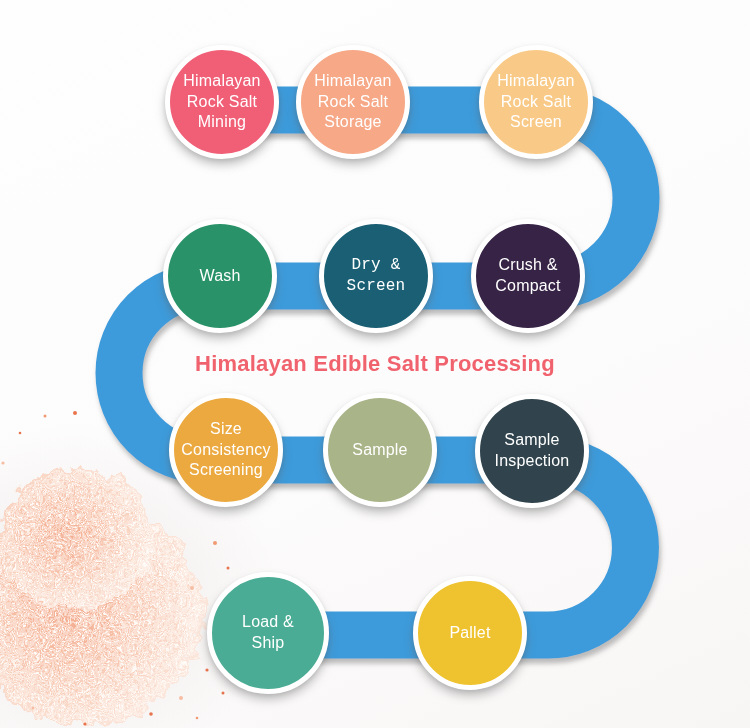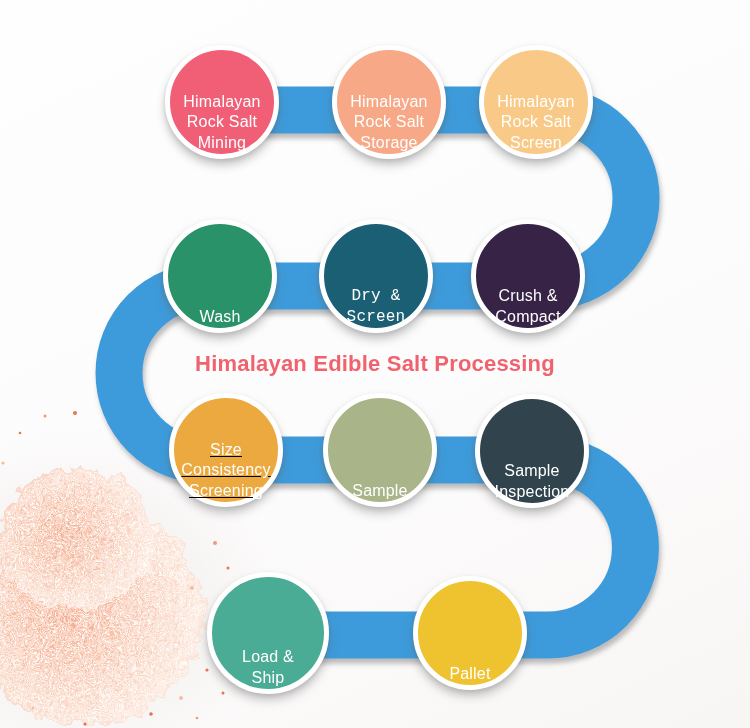--- a/index.html
+++ b/index.html
@@ -10,34 +10,34 @@
   }
   .salt-glow {
     position: absolute; left: -70px; top: 420px; width: 360px; height: 320px; z-index: 0;
     background: radial-gradient(ellipse at 40% 55%, rgba(205,196,190,0.30), rgba(255,255,255,0) 68%);
   }
   .salt-svg { position: absolute; left: -15px; top: 408px; z-index: 1; }
   .flow-svg { position: absolute; left: 0; top: 0; z-index: 2; }
   .step {
     position: absolute; z-index: 3; width: 104px; height: 104px;
     border: 5px solid #ffffff; border-radius: 50%;
-    display: flex; align-items: flex-end; justify-content: center; text-align: center;
+    display: flex; align-items: center; justify-content: center; text-align: center;
     box-shadow: 0 6px 10px rgba(104,104,104,0.38), 0 2px 4px rgba(0,0,0,0.10);
   }
   .step-label {
     color: #ffffff; font-size: 16px; line-height: 1.3; letter-spacing: 0.2px;
     max-width: 96px; display: inline-block;
   }
   .title {
     position: absolute; z-index: 4; left: 50%; top: 351px; transform: translateX(-50%);
     margin: 0; font-size: 22px; font-weight: bold; letter-spacing: 0.2px; white-space: nowrap;
   }
   
   .s1  { left: 165px; top: 45px; }
-  .s2  { left: 332px; top: 45px; }
+  .s2  { left: 296px; top: 45px; }
   .s3  { left: 479px; top: 45px; }
   .s4  { left: 163px; top: 219px; }
   .s5  { left: 319px; top: 219px; }
   .s6  { left: 471px; top: 219px; }
   .s7  { left: 169px; top: 393px; }
   .s8  { left: 323px; top: 393px; }
   .s9  { left: 475px; top: 394px; }
   .s10 { left: 207px; top: 572px; width: 112px; height: 112px; }
   .s10 .step-label { max-width: 64px; }
   .s11 { left: 413px; top: 576px; }
@@ -134,21 +134,21 @@
   </div>
   <div class="step s5" style="background: rgb(26, 95, 115); font-family: Liberation Mono, monospace;">
     <span class="step-label">Dry &amp; Screen</span>
   </div>
   <div class="step s6" style="background: rgb(54, 35, 69);">
     <span class="step-label">Crush &amp; Compact</span>
   </div>
 
   <h1 class="title" style="color: rgb(240, 99, 110);">Himalayan Edible Salt Processing</h1>
 
-  <div class="step s7" style="background: rgb(235, 169, 63); text-decoration: underline;">
+  <div class="step s7" style="background: rgb(235, 169, 63);">
     <span class="step-label">Size Consistency Screening</span>
   </div>
   <div class="step s8" style="background: rgb(169, 180, 137);">
     <span class="step-label">Sample</span>
   </div>
   <div class="step s9" style="background: rgb(49, 68, 77);">
     <span class="step-label">Sample Inspection</span>
   </div>
 
   <div class="step s10" style="background: rgb(74, 172, 148);">

